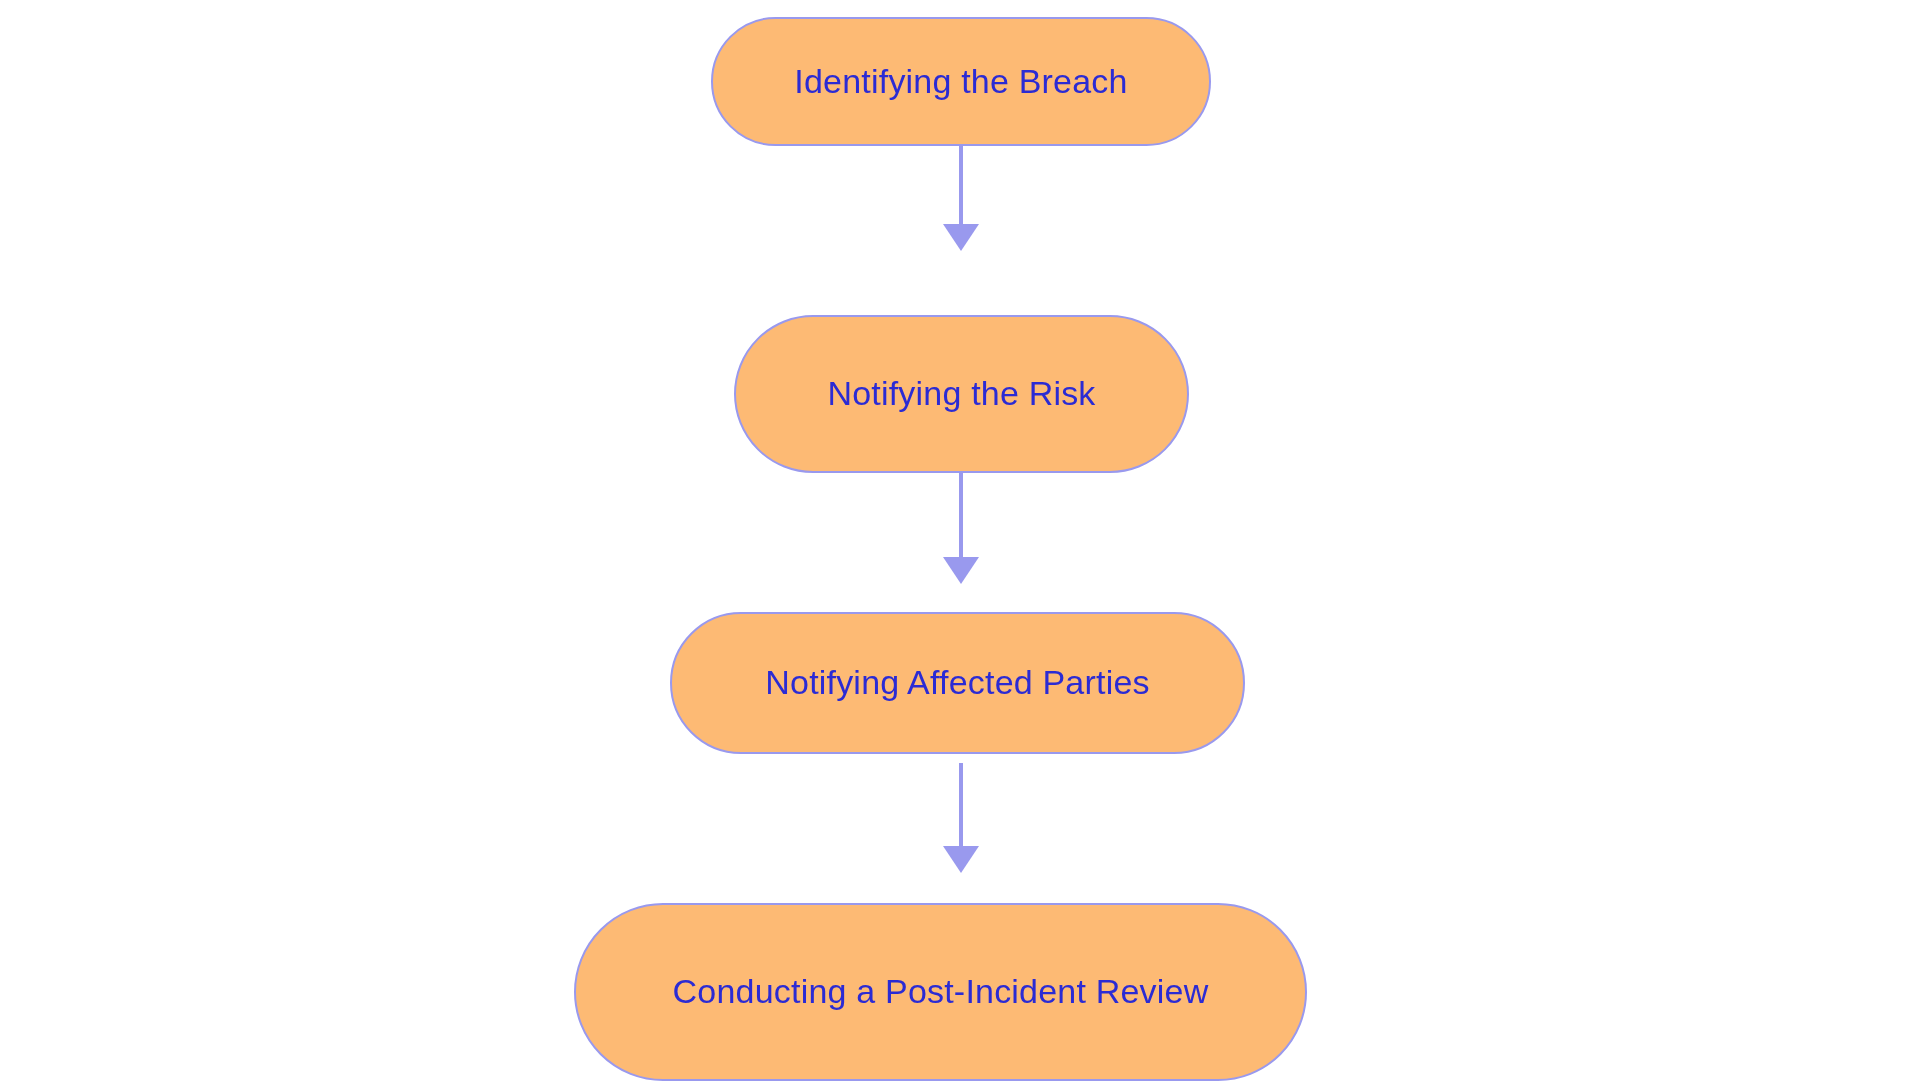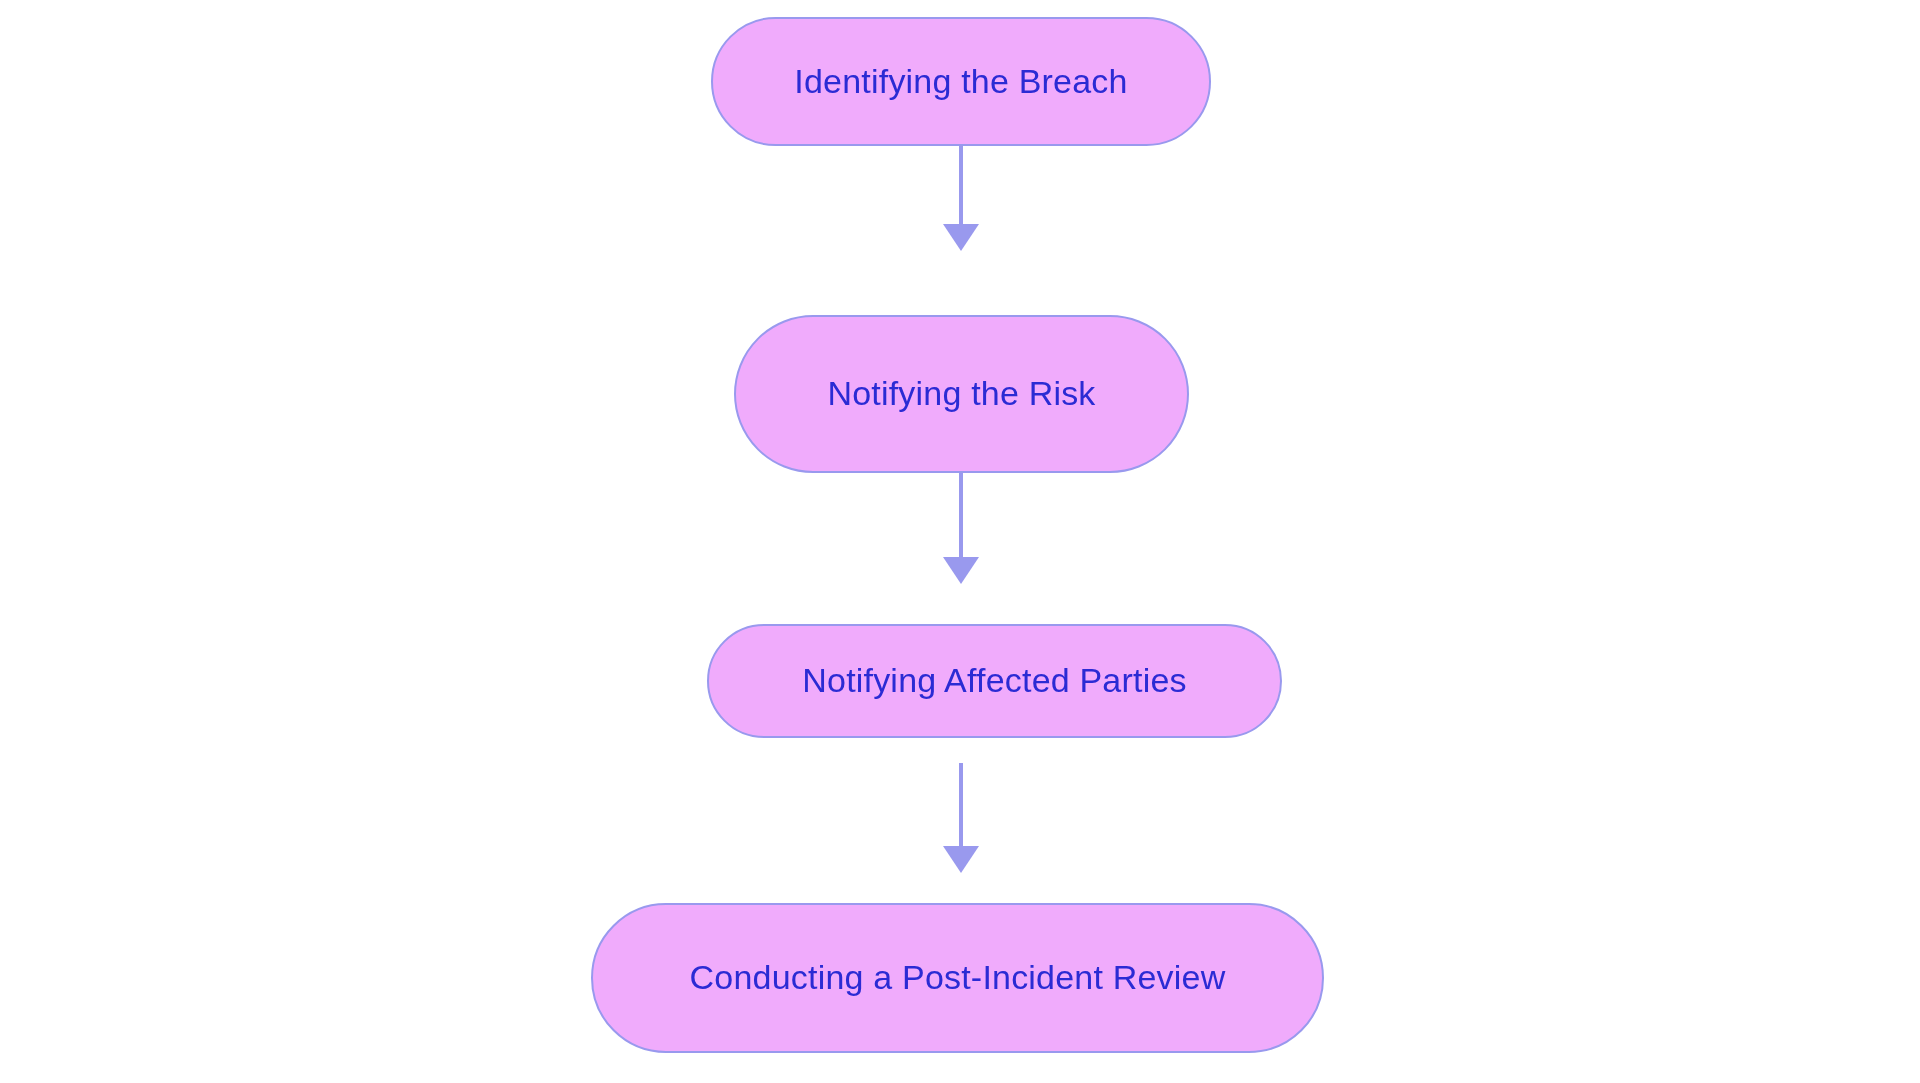--- a/index.html
+++ b/index.html
@@ -21,42 +21,42 @@
     height: 1083px;
     background: #ffffff;
   }
 
   .flow-node {
     position: absolute;
     box-sizing: border-box;
     display: flex;
     align-items: center;
     justify-content: center;
-    background: #f0abfc;
+    background: #fdba74;
     border: 2px solid #9999ee;
     border-radius: 999px;
     text-align: center;
   }
 
   .flow-node-label {
     color: #2b2bd4;
     font-family: "Liberation Sans", sans-serif;
     font-size: 34px;
     font-weight: 400;
     letter-spacing: 0.2px;
     line-height: 1.1;
     white-space: nowrap;
     user-select: none;
   }
 
   
   #node-0 { left: 711px;  top: 17px;   width: 500px; height: 129px; }
   #node-1 { left: 734px;  top: 315px;  width: 455px; height: 158px; }
-  #node-2 { left: 707px;  top: 612px;  width: 575px; height: 114px; margin-top: 12px; }
-  #node-3 { left: 591px;  top: 903px;  width: 733px; height: 150px; }
+  #node-2 { left: 670px;  top: 612px;  width: 575px; height: 142px; }
+  #node-3 { left: 574px;  top: 903px;  width: 733px; height: 178px; }
 
   
   .flow-connector {
     position: absolute;
     width: 60px;
     pointer-events: none;
   }
   #connector-0 { left: 931px; top: 146px; height: 106px; }
   #connector-1 { left: 931px; top: 473px; height: 112px; }
   #connector-2 { left: 931px; top: 763px; height: 111px; }

